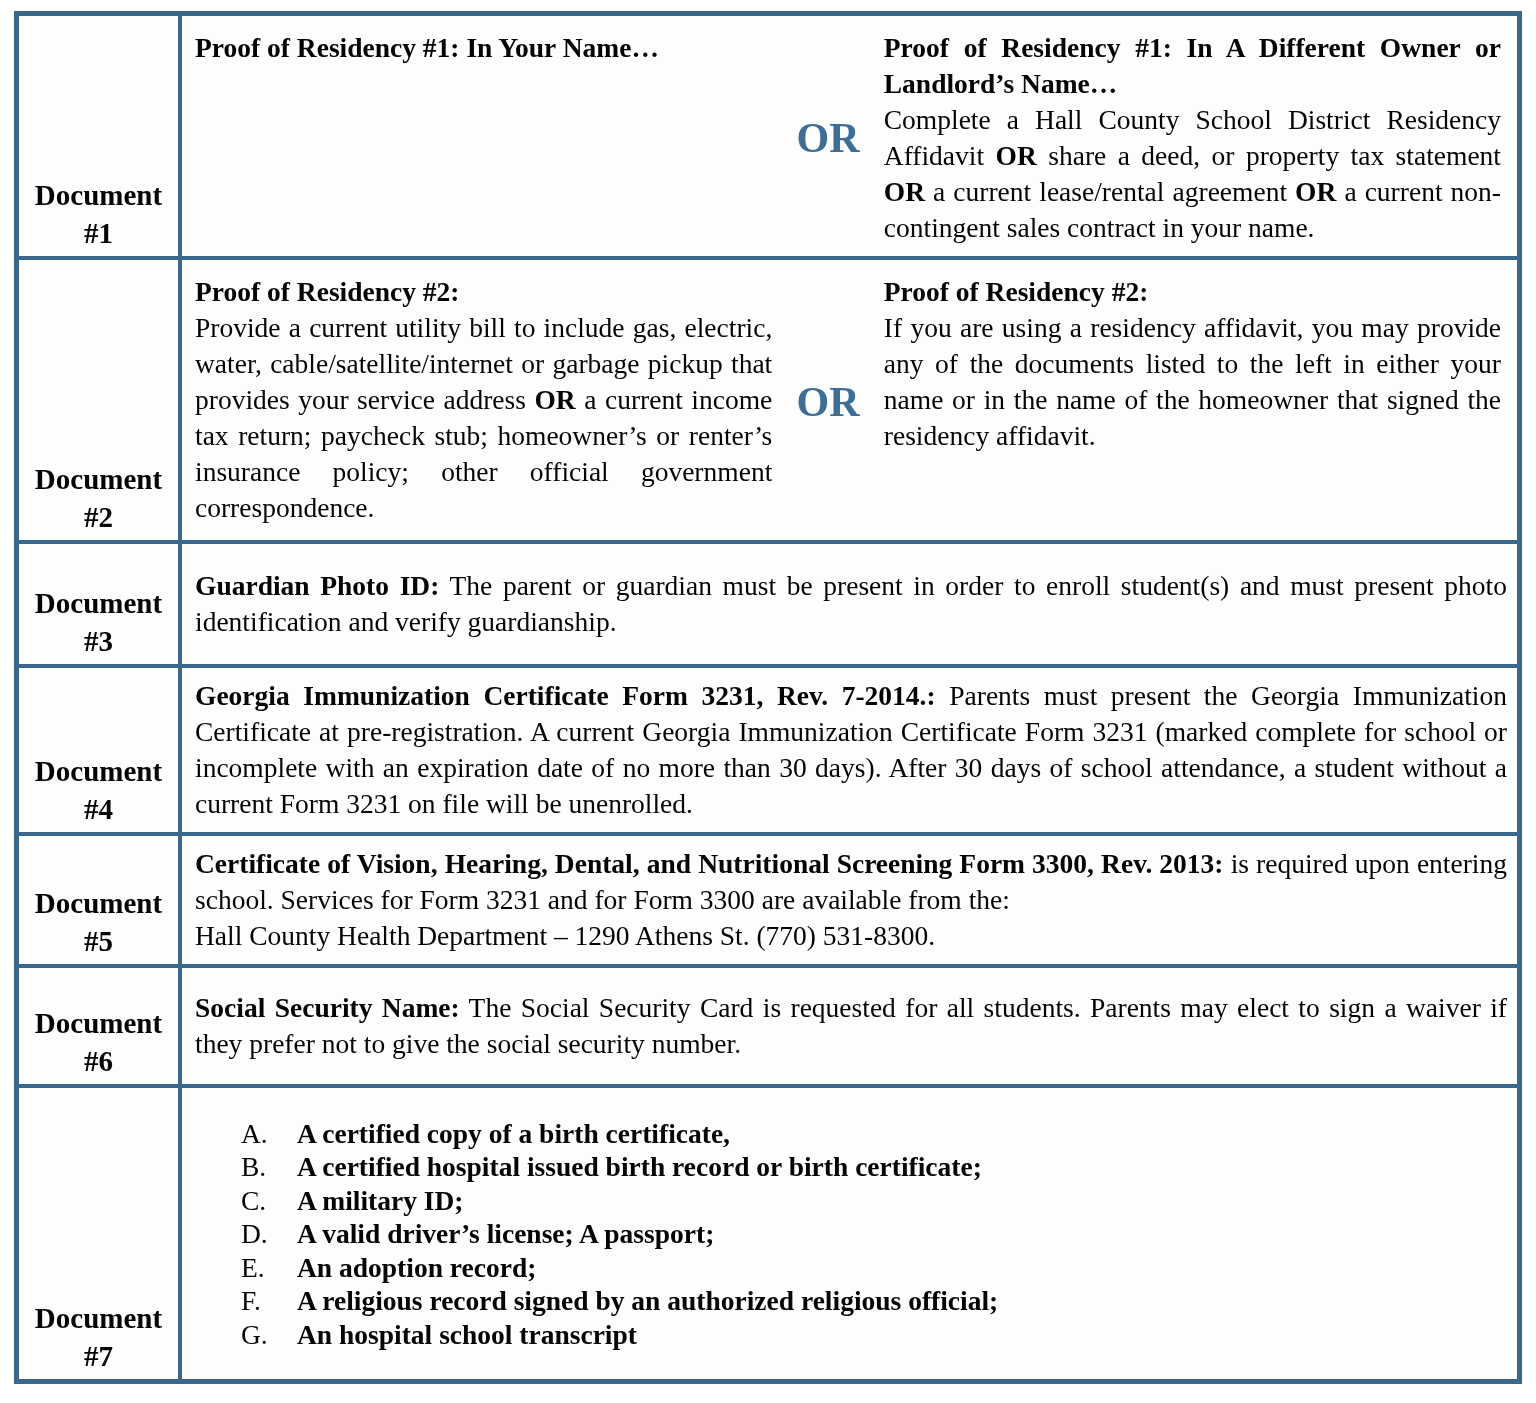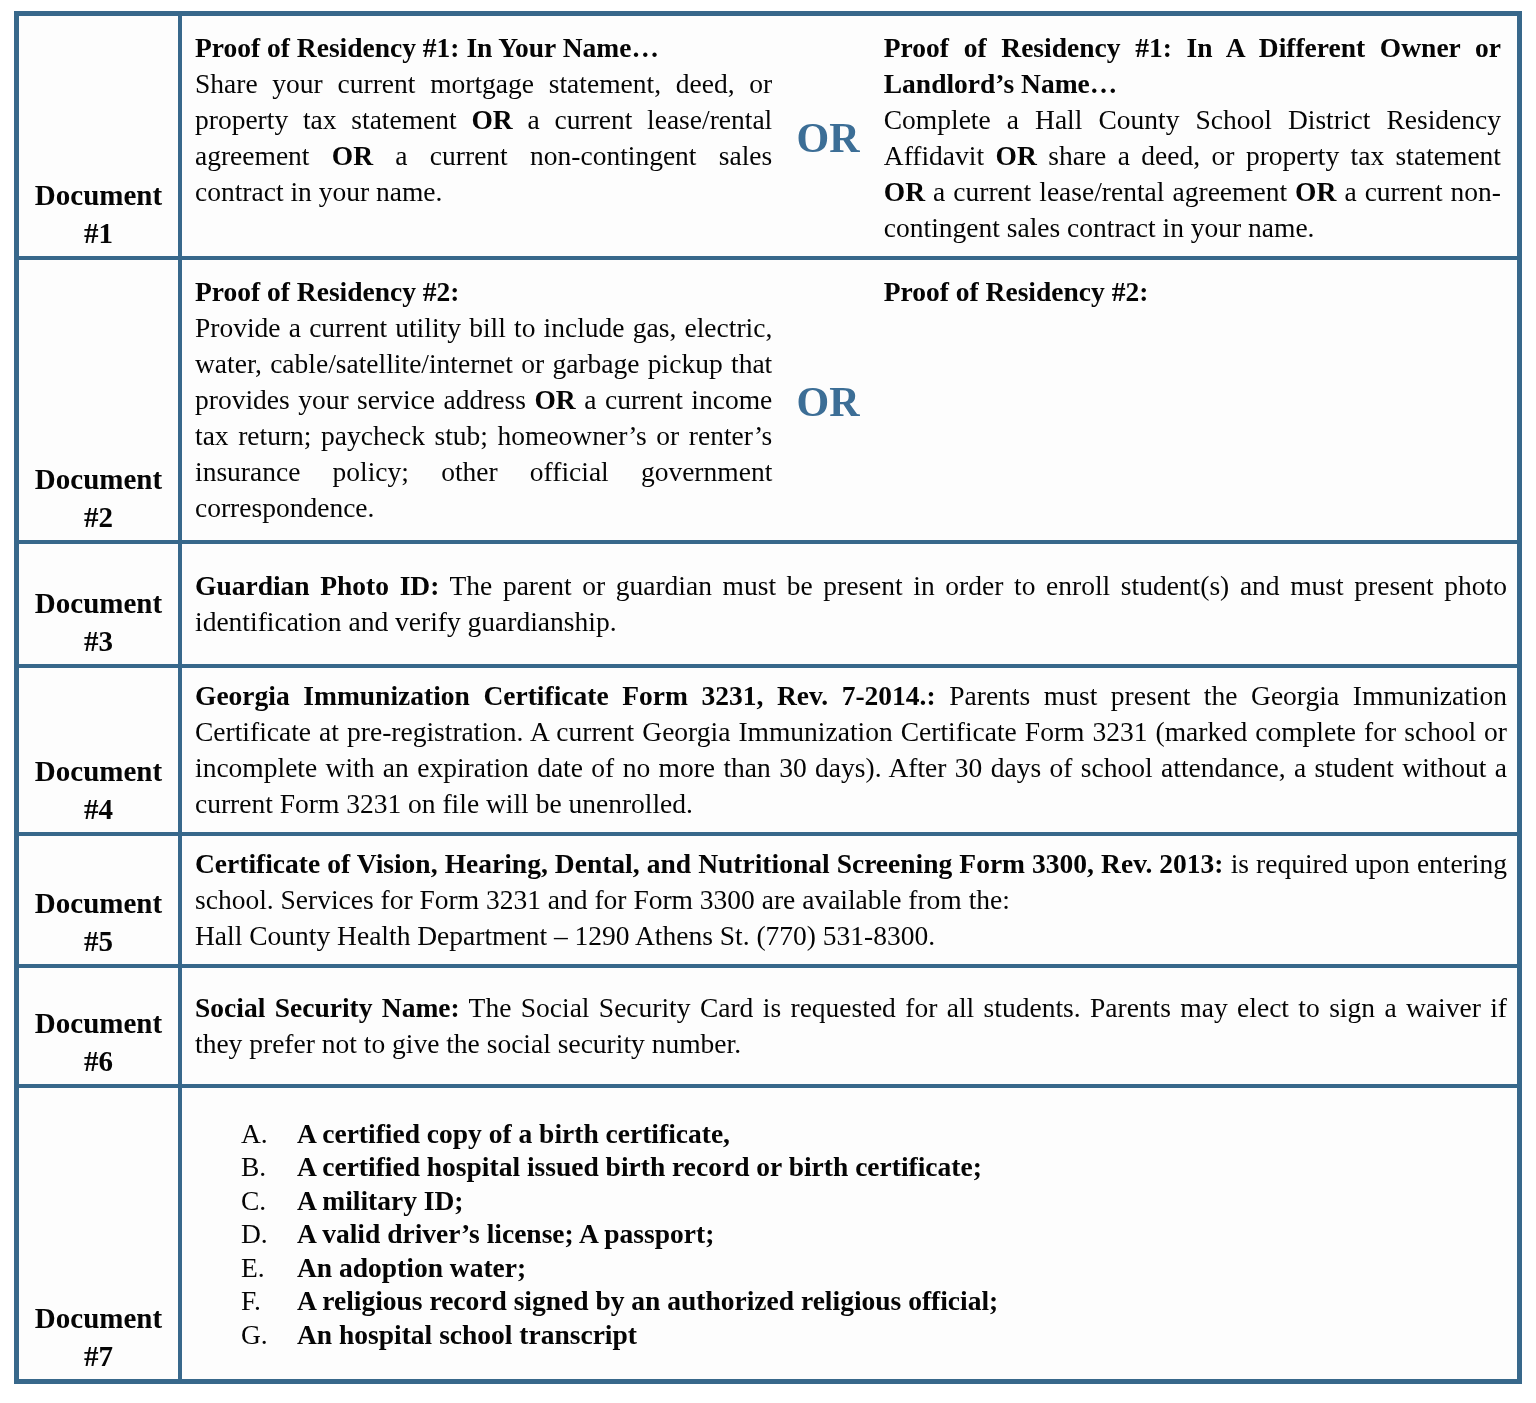--- a/index.html
+++ b/index.html
@@ -72,21 +72,20 @@
 <div class="doc-table">
 
   <div class="row r1">
     <div class="label-cell">
       <div>Document</div>
       <div>#1</div>
     </div>
     <div class="content-cell split">
       <div class="col-left">
         <p class="heading">Proof of Residency #1: In Your Name…</p>
-        <p class="bodytext"><span>Share your current mortgage statement, deed, or property tax statement </span><b>OR</b><span> a current lease/rental agreement </span><b>OR</b><span> a current non-contingent sales contract in your name.</span></p>
       </div>
       <div class="or-divider">OR</div>
       <div class="col-right">
         <p class="heading">Proof of Residency #1: In A Different Owner or Landlord’s Name…</p>
         <p class="bodytext"><span>Complete a Hall County School District Residency Affidavit </span><b>OR</b><span> share a deed, or property tax statement </span><b>OR</b><span> a current lease/rental agreement </span><b>OR</b><span> a current non-contingent sales contract in your name.</span></p>
       </div>
     </div>
   </div>
 
   <div class="row r2">
@@ -95,20 +94,21 @@
       <div>#2</div>
     </div>
     <div class="content-cell split">
       <div class="col-left">
         <p class="heading">Proof of Residency #2:</p>
         <p class="bodytext"><span>Provide a current utility bill to include gas, electric, water, cable/satellite/internet or garbage pickup that provides your service address </span><b>OR</b><span> a current income tax return; paycheck stub; homeowner’s or renter’s insurance policy; other official government correspondence.</span></p>
       </div>
       <div class="or-divider">OR</div>
       <div class="col-right">
         <p class="heading">Proof of Residency #2:</p>
+        <p class="bodytext"><span>If you are using a residency affidavit, you may provide any of the documents listed to the left in either your name or in the name of the homeowner that signed the residency affidavit.</span></p>
       </div>
     </div>
   </div>
 
   <div class="row r3">
     <div class="label-cell">
       <div>Document</div>
       <div>#3</div>
     </div>
     <div class="content-cell">
@@ -165,21 +165,21 @@
         <div class="alist-item">
           <span class="alist-letter">C.</span>
           <span class="alist-text">A military ID;</span>
         </div>
         <div class="alist-item">
           <span class="alist-letter">D.</span>
           <span class="alist-text">A valid driver’s license; A passport;</span>
         </div>
         <div class="alist-item">
           <span class="alist-letter">E.</span>
-          <span class="alist-text">An adoption water;</span>
+          <span class="alist-text">An adoption record;</span>
         </div>
         <div class="alist-item">
           <span class="alist-letter">F.</span>
           <span class="alist-text">A religious record signed by an authorized religious official;</span>
         </div>
         <div class="alist-item">
           <span class="alist-letter">G.</span>
           <span class="alist-text">An hospital school transcript</span>
         </div>
       </div>

